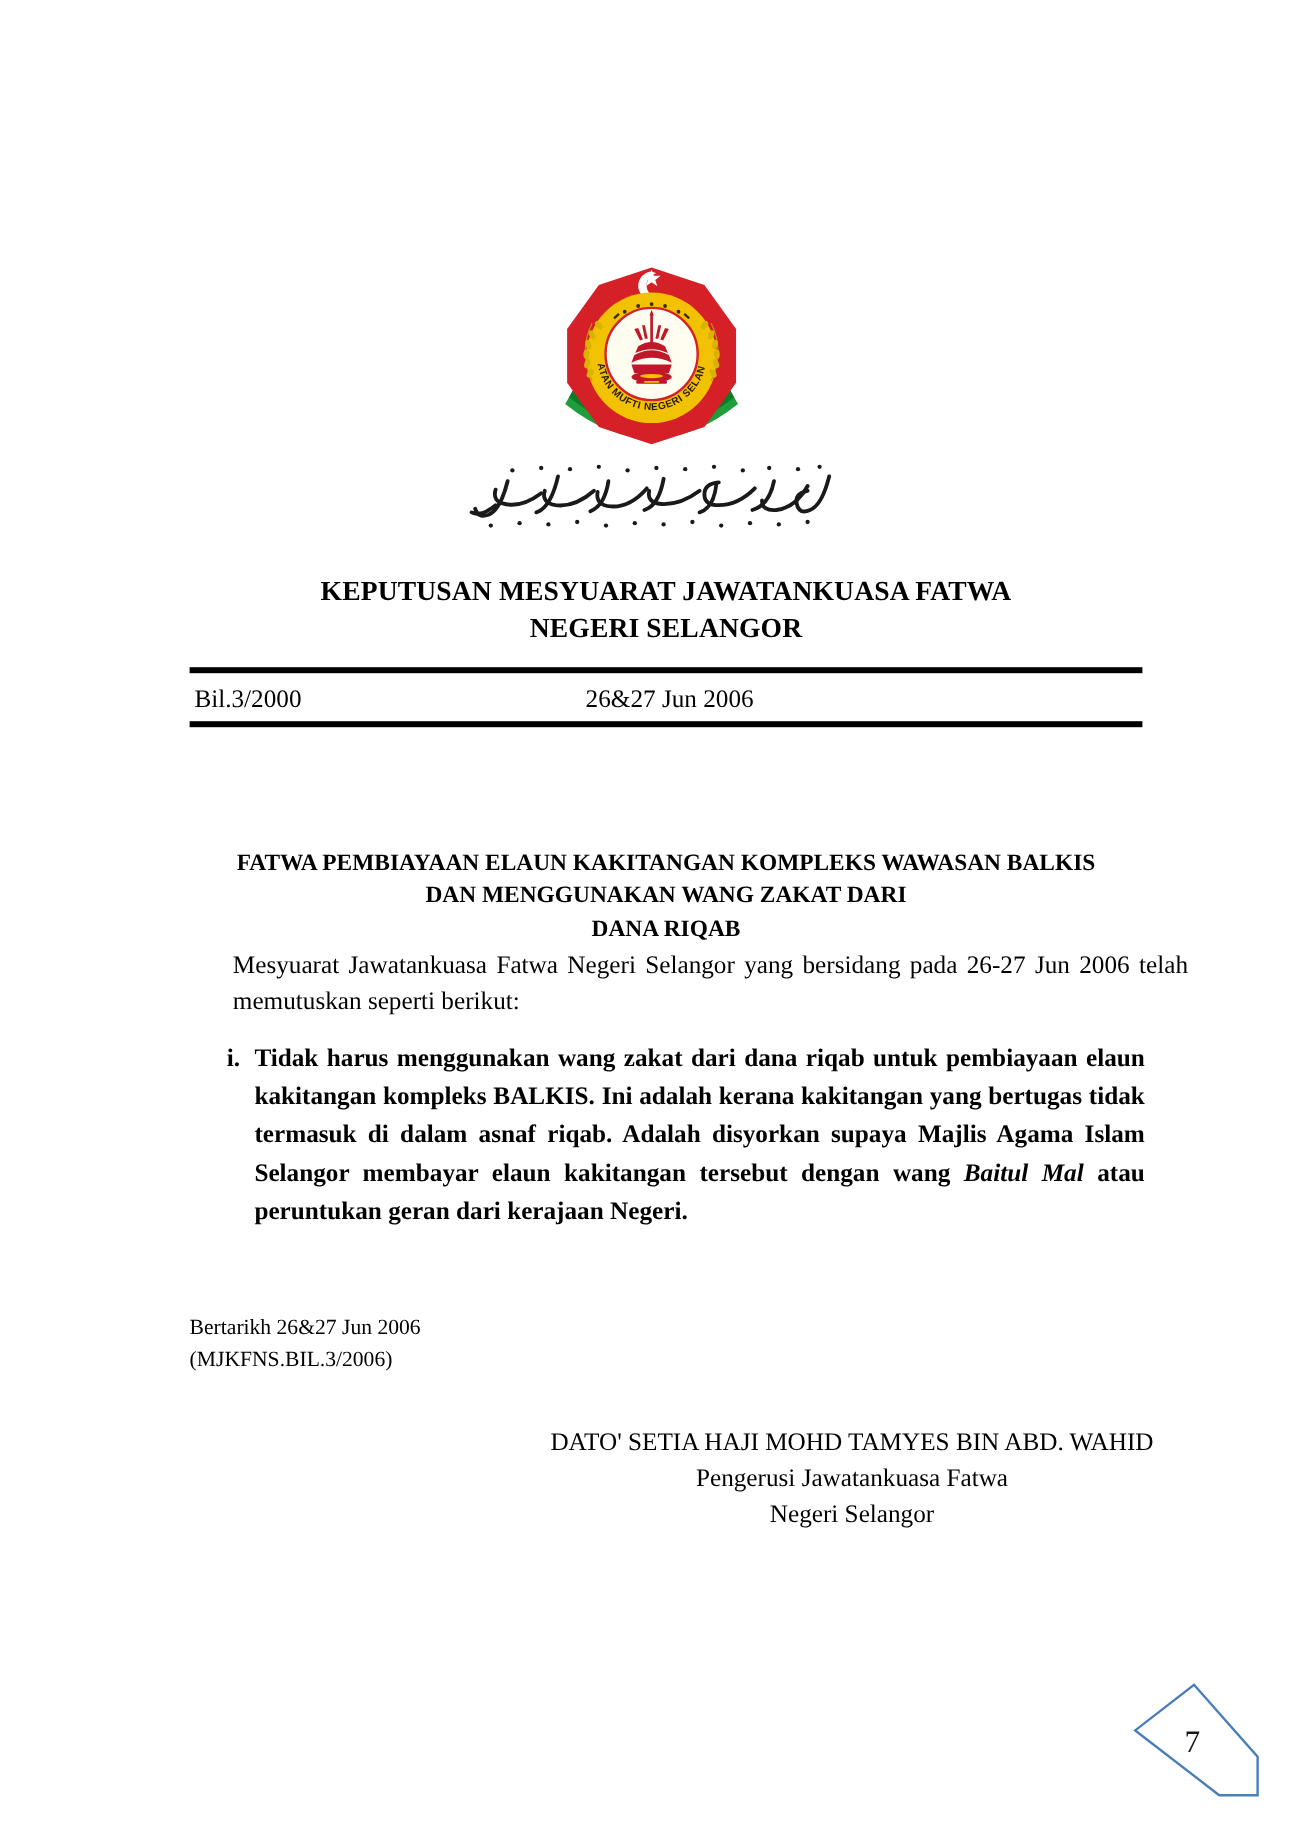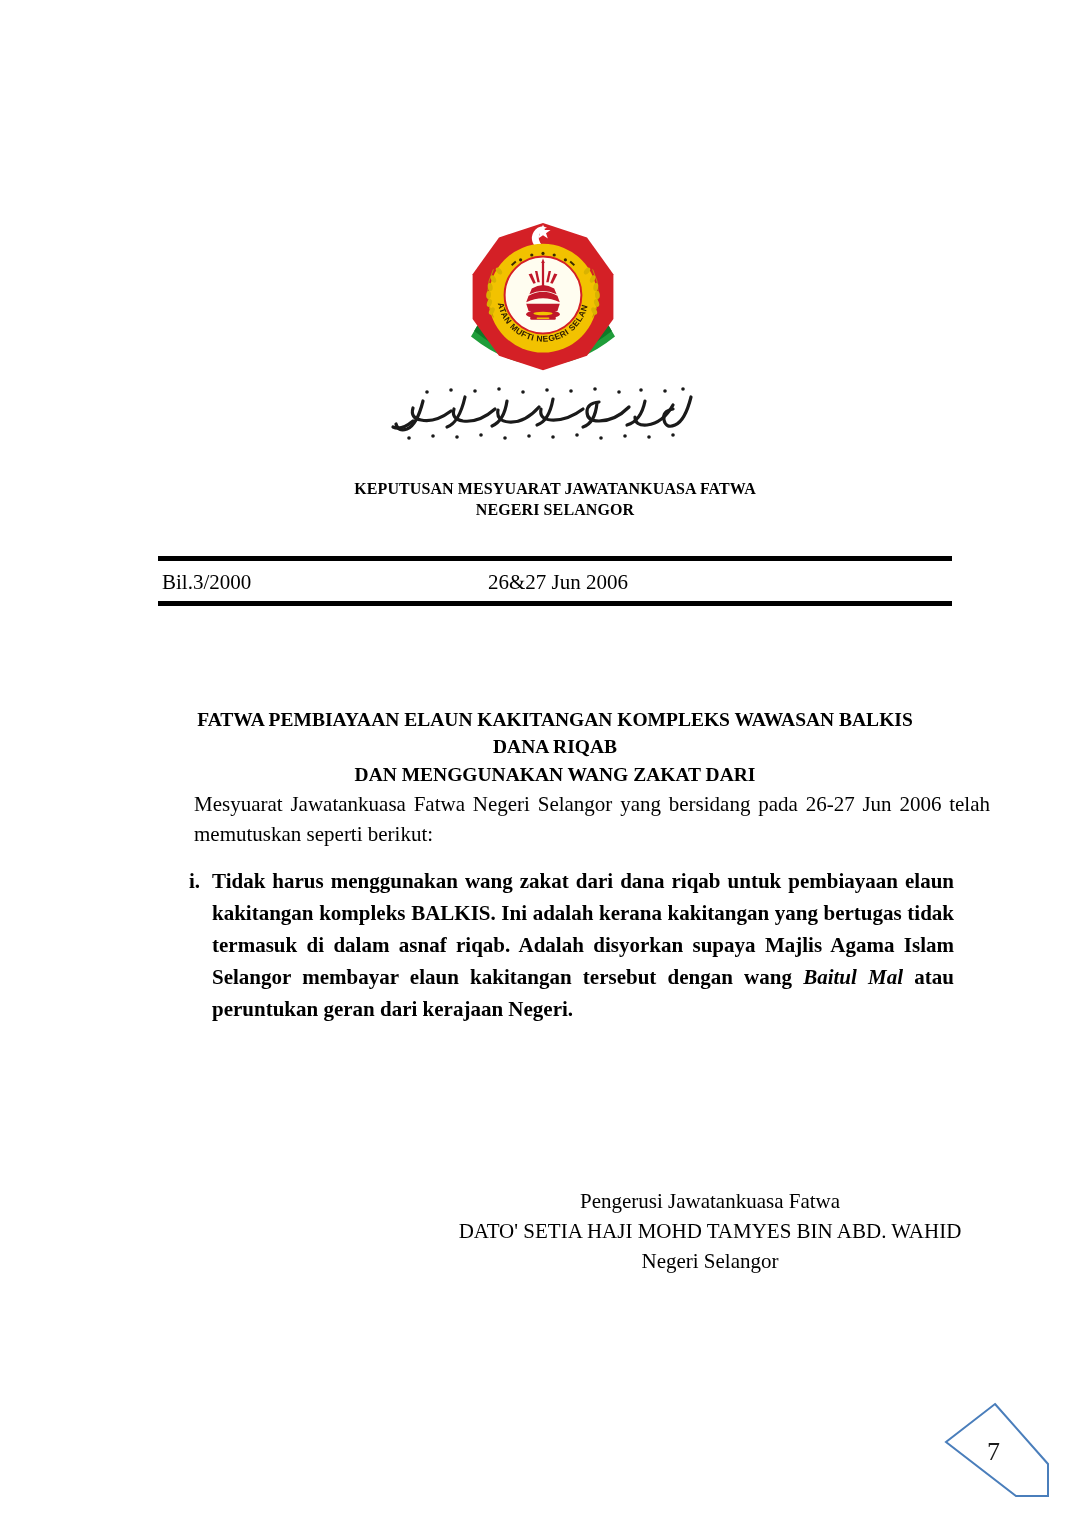--- a/index.html
+++ b/index.html
@@ -40,21 +40,21 @@
   }
 
   
   .doc-heading {
     position: absolute;
     top: 478px;
     left: 158px;
     width: 794px;
     text-align: center;
     font-weight: bold;
-    font-size: 16px;
+    font-size: 23px;
     line-height: 1.33;
     letter-spacing: 0.1px;
   }
 
   
   .meta-block {
     position: absolute;
     top: 556px;
     left: 158px;
     width: 794px;
@@ -322,37 +322,41 @@
     <div class="rule-thick"></div>
     <div class="meta-row">
       <span class="meta-bil">Bil.3/2000</span>
       <span class="meta-date">26&amp;27 Jun 2006</span>
     </div>
     <div class="rule-thick"></div>
   </div>
 
   <div class="fatwa-title">
     <div>FATWA PEMBIAYAAN ELAUN KAKITANGAN KOMPLEKS WAWASAN BALKIS</div>
+    <div>DAN MENGGUNAKAN WANG ZAKAT DARI</div>
     <div>DANA RIQAB</div>
-    <div>DAN MENGGUNAKAN WANG ZAKAT DARI</div>
   </div>
 
   <div class="intro-para">Mesyuarat Jawatankuasa Fatwa Negeri Selangor yang bersidang pada 26-27 Jun 2006 telah memutuskan seperti berikut:</div>
 
   <div class="decision-list">
     <div class="decision-item">
       <span class="decision-marker">i.</span>
       <span class="decision-text"><span>Tidak harus menggunakan wang zakat dari dana riqab untuk pembiayaan elaun kakitangan kompleks BALKIS. Ini adalah kerana kakitangan yang bertugas tidak termasuk di dalam asnaf riqab. Adalah disyorkan supaya Majlis Agama Islam Selangor membayar elaun kakitangan tersebut dengan wang </span><span class="ital">Baitul Mal</span><span> atau peruntukan geran dari kerajaan Negeri.</span></span>
     </div>
   </div>
 
+  <div class="ref-block">
+    <div>Bertarikh 26&amp;27 Jun 2006</div>
+    <div>(MJKFNS.BIL.3/2006)</div>
+  </div>
 
   <div class="signature-block">
+    <div>DATO' SETIA HAJI MOHD TAMYES BIN ABD. WAHID</div>
     <div>Pengerusi Jawatankuasa Fatwa</div>
-    <div>DATO' SETIA HAJI MOHD TAMYES BIN ABD. WAHID</div>
     <div>Negeri Selangor</div>
   </div>
 
   <div class="page-number-shape">
     <svg width="148" height="136" viewBox="0 0 148 136">
       <polygon points="57,4 110,64 110,96 78,96 8,42" fill="#ffffff" stroke="#4a7ebb" stroke-width="2"></polygon>
     </svg>
   </div>
   <div class="page-number-text">7</div>
 

